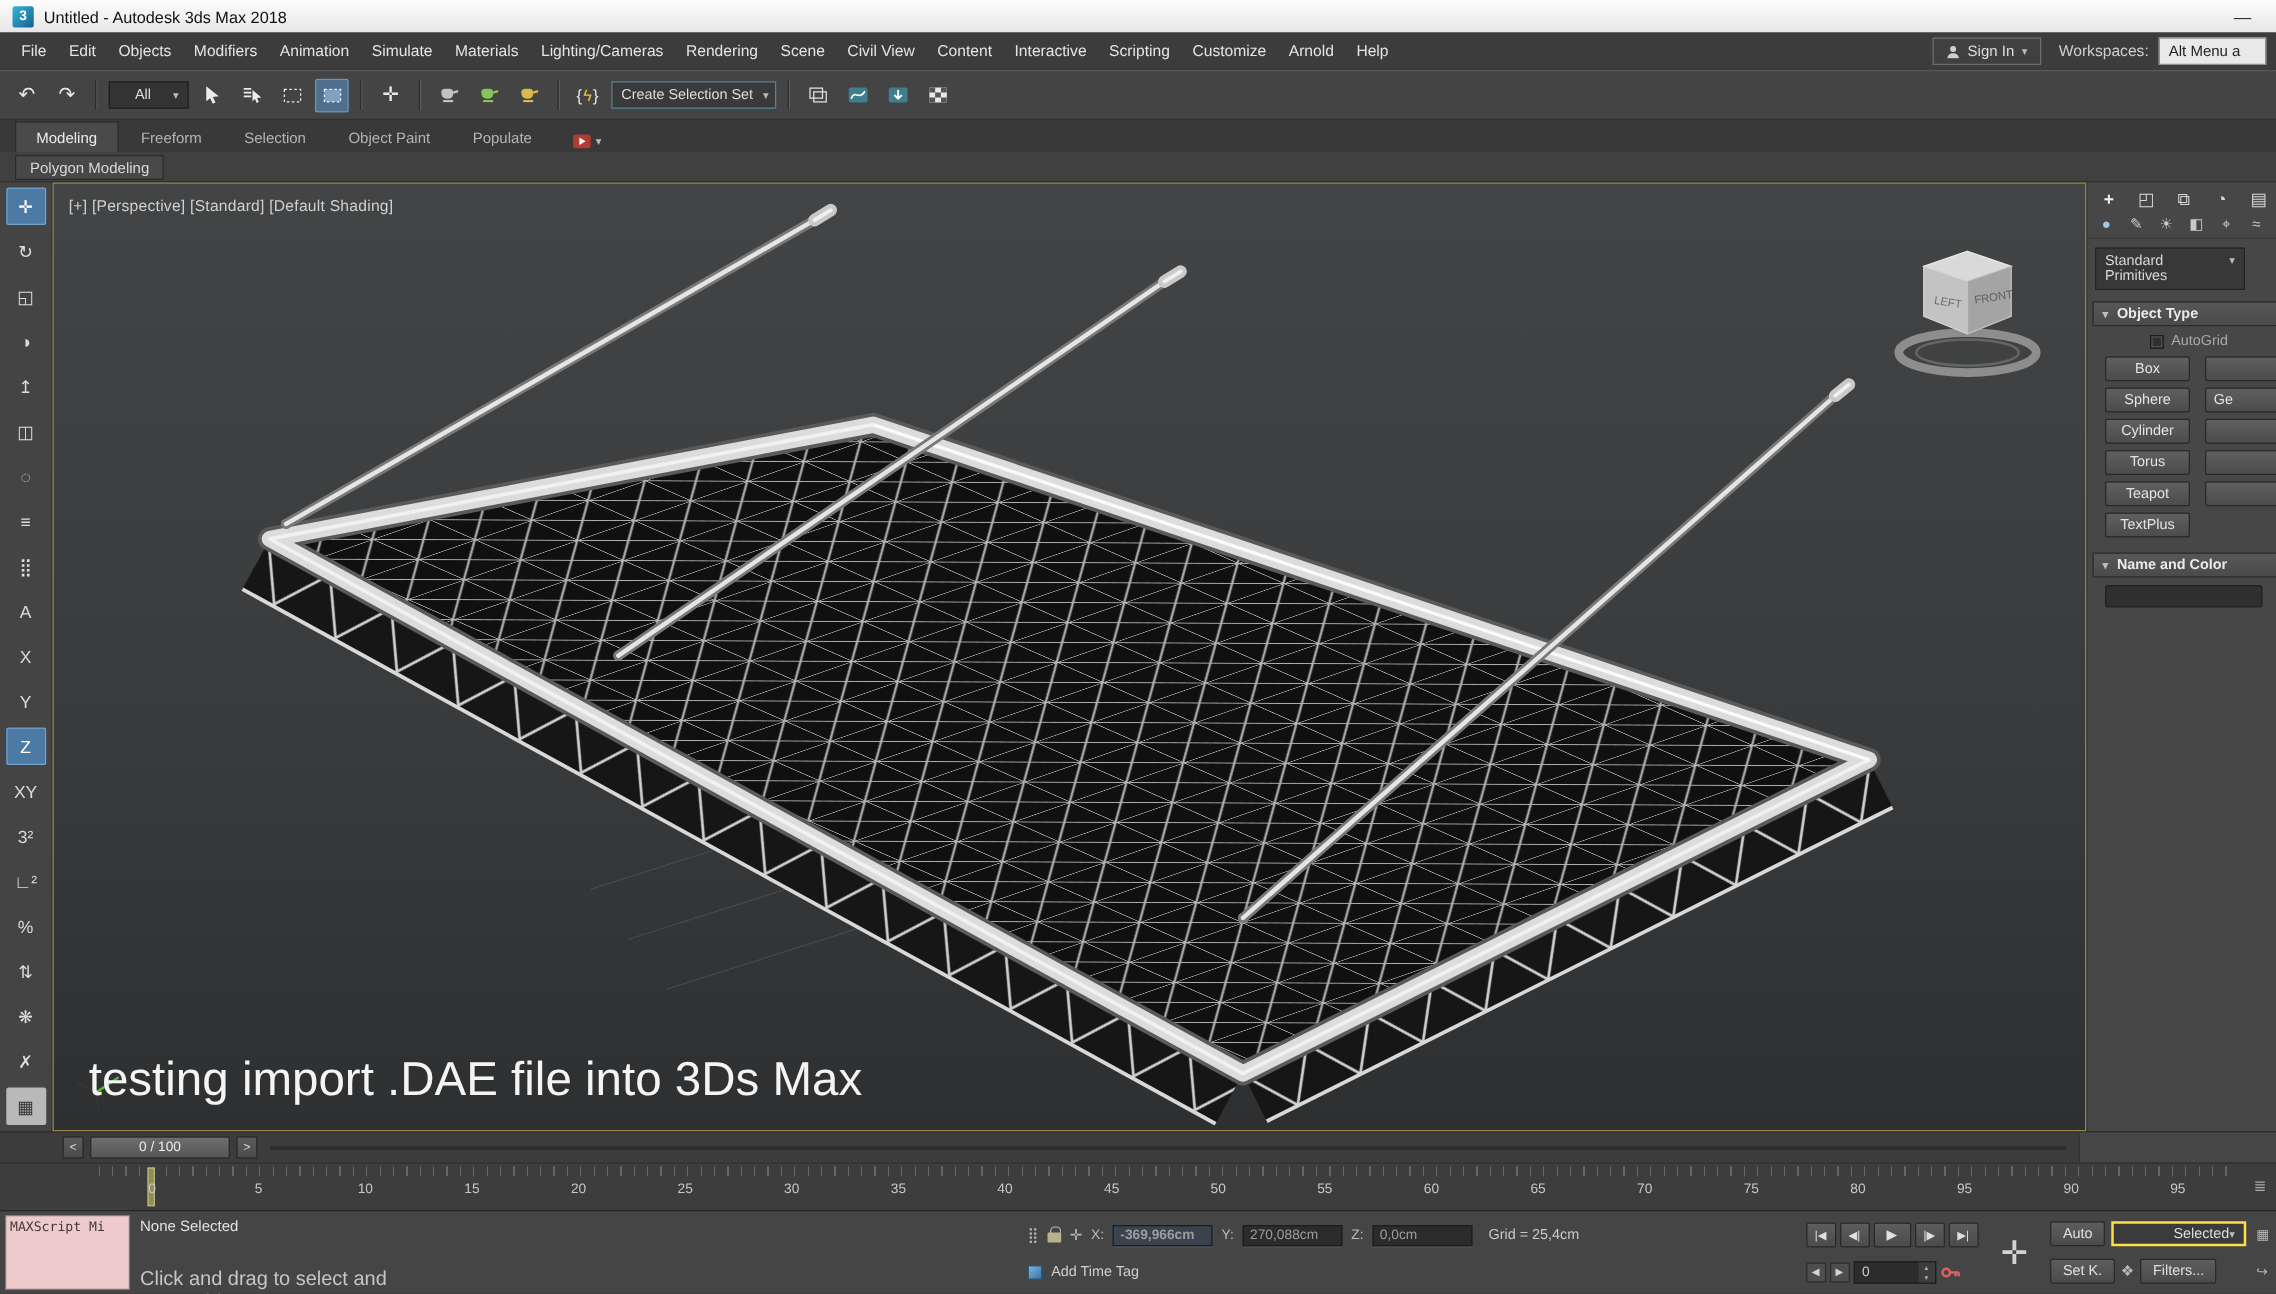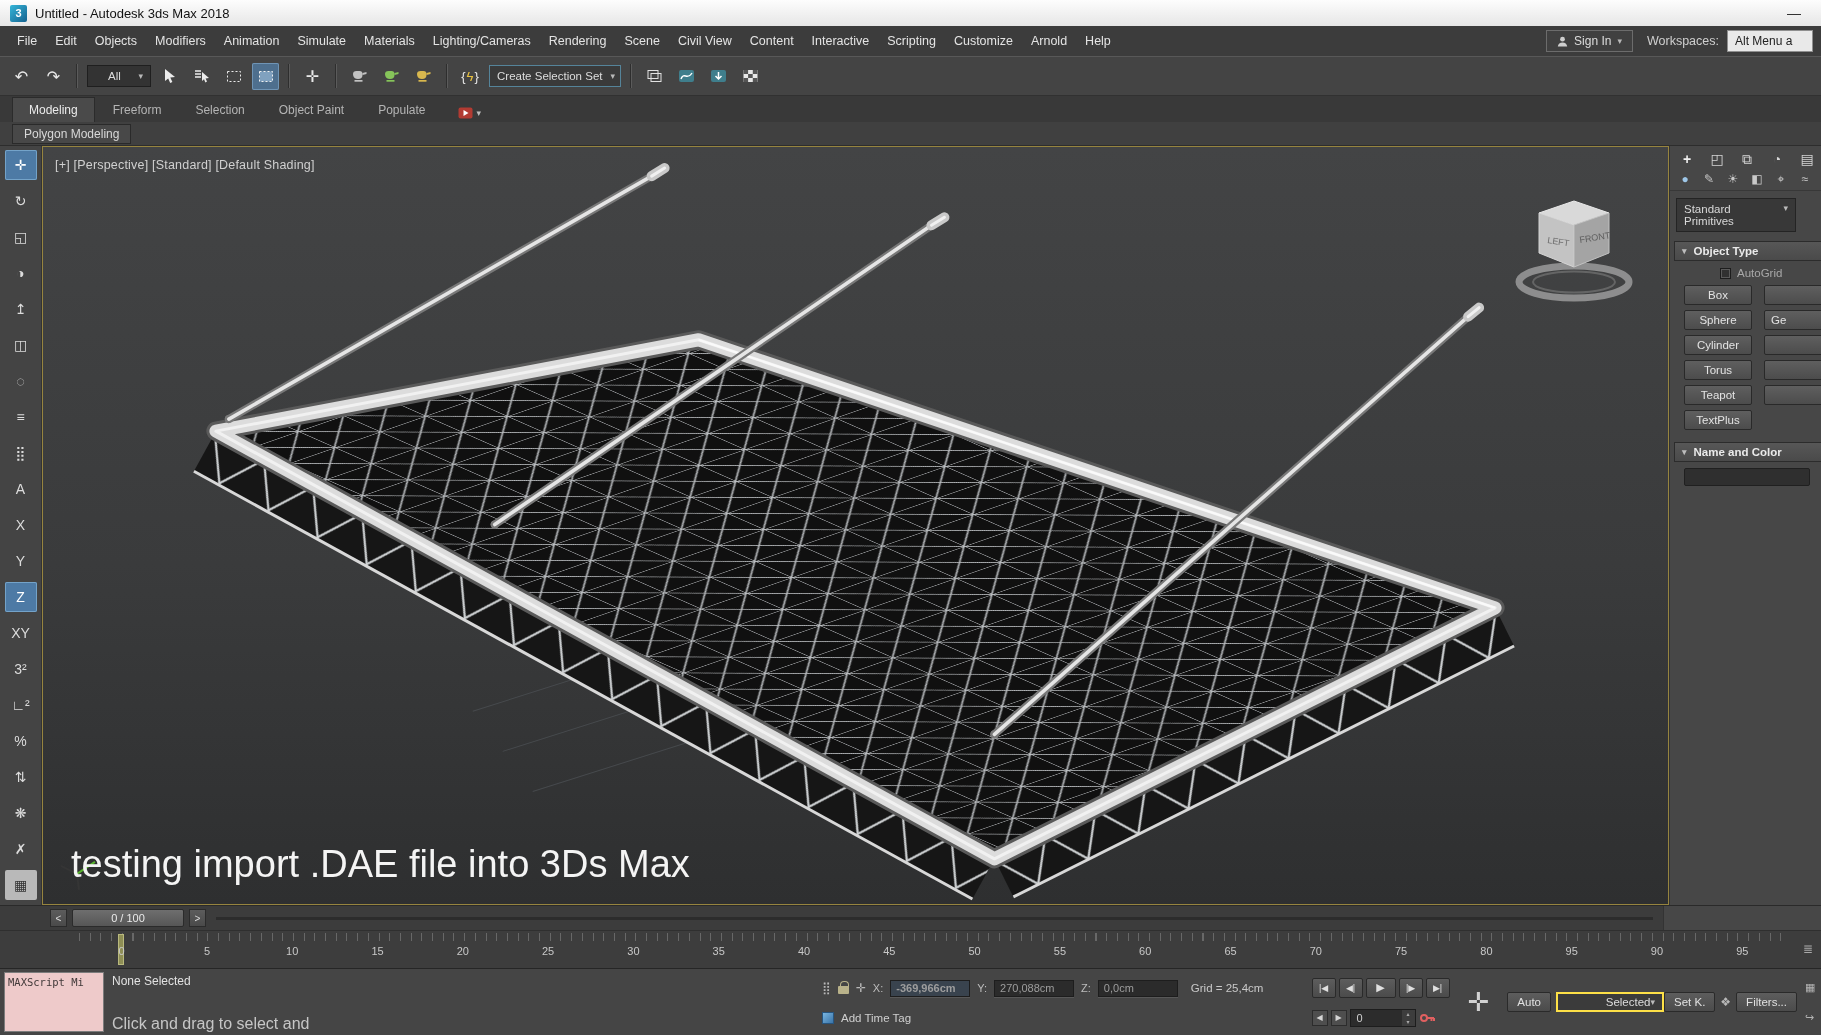--- a/index.html
+++ b/index.html
@@ -106,21 +106,21 @@
   .cube-icon { width:12px; height:12px; background:linear-gradient(135deg,#79b5e0,#3a74a8); border:1px solid #27557f; }
   .playback { margin-left:auto; display:flex; flex-direction:column; justify-content:space-around; }
   .pb-row { display:flex; align-items:center; gap:3px; }
   .pb-btn { min-width:24px; height:20px; background:linear-gradient(#5d5d5d,#4b4b4b); border:1px solid #2a2a2a; border-radius:2px; color:#e0e0e0; font-size:9px; display:flex; align-items:center; justify-content:center; white-space:nowrap; }
   .pb-btn.play { min-width:30px; font-size:11px; }
   .step-btn { width:16px; height:16px; font-size:8px; color:#d5d5d5; display:flex; align-items:center; justify-content:center; background:#4e4e4e; border:1px solid #2c2c2c; }
   .spinner { width:66px; height:18px; background:#2c2c2c; border:1px solid #1d1d1d; display:flex; align-items:center; color:#cfcfcf; font-size:11px; }
   .spinner .val { flex:1; padding-left:6px; }
   .spin-arrows { width:13px; display:flex; flex-direction:column; align-items:center; font-size:6px; color:#aaa; background:#3d3d3d; height:100%; justify-content:space-around; }
   .big-plus { font-size:26px; color:#d2d2d2; display:flex; align-items:center; margin:0 10px; }
-  .right-cluster { display:flex; flex-direction:row; justify-content:space-around; }
+  .right-cluster { display:flex; flex-direction:column; justify-content:space-around; }
   .rc-row { display:flex; align-items:center; gap:5px; }
   .rc-btn { height:20px; padding:0 9px; background:linear-gradient(#5d5d5d,#4b4b4b); border:1px solid #2a2a2a; border-radius:2px; color:#e0e0e0; font-size:11.5px; display:flex; align-items:center; white-space:nowrap; }
   .rc-combo { width:108px; height:20px; border:2px solid #fde047; background:#3b3b3b; color:#ddd; font-size:11.5px; display:flex; align-items:center; justify-content:flex-end; padding:0 7px; }
   .edge-icons { width:16px; display:flex; flex-direction:column; justify-content:space-around; color:#b3b3b3; font-size:11px; margin-right:-4px; }
 </style>
 </head>
 <body>
 
 <div class="app">
 

